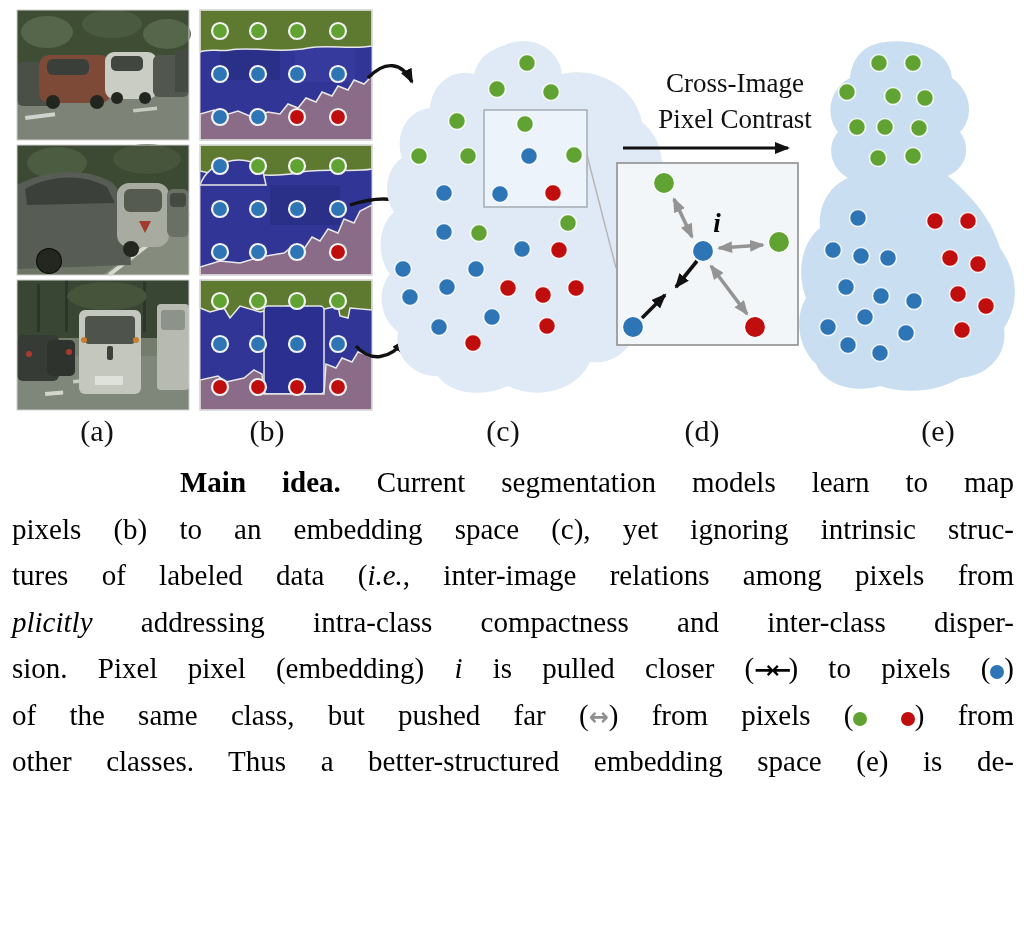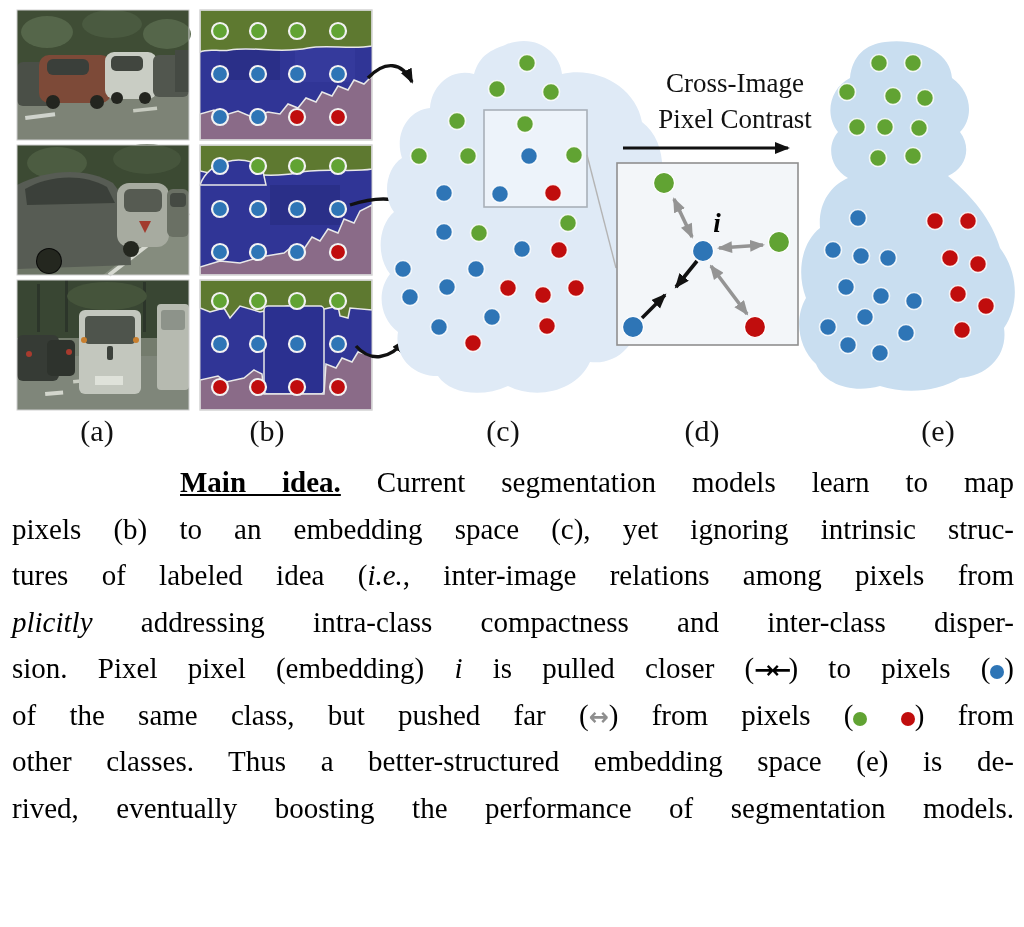--- a/index.html
+++ b/index.html
@@ -3,21 +3,21 @@
 <meta charset="utf-8">
 <style>
   html,body{margin:0;padding:0;background:#fff;}
   body{width:1024px;height:927px;overflow:hidden;position:relative;
        font-family:"Liberation Serif",serif;color:#000;}
   #figure{position:absolute;left:0;top:0;}
   .caption{position:absolute;left:12px;top:459px;width:1002px;
            font-size:29px;line-height:46.5px;color:#000;}
   .cap-line{text-align:justify;text-align-last:justify;height:46.5px;white-space:normal;}
   .cap-line.indent{text-indent:168px;}
-  .cap-bold{font-weight:bold;text-decoration:underline;}
+  .cap-bold{font-weight:bold;}
   .cap-ital{font-style:italic;}
   .cap-dot{display:inline-block;width:14px;height:14px;border-radius:50%;
            vertical-align:-1px;}
   .sym-pull{font-weight:bold;letter-spacing:-3px;font-family:"DejaVu Sans",sans-serif;font-size:24px;}
   .sym-push{color:#8e8e8e;font-weight:bold;font-family:"DejaVu Sans",sans-serif;font-size:24px;}
   text{font-family:"Liberation Serif",serif;}
   .panel-label{font-size:30px;fill:#111;}
   .title-text{font-size:27px;fill:#111;}
 </style>
 </head>
@@ -294,19 +294,18 @@
     <text x="267" y="441" text-anchor="middle" class="panel-label">(b)</text>
     <text x="503" y="441" text-anchor="middle" class="panel-label">(c)</text>
     <text x="702" y="441" text-anchor="middle" class="panel-label">(d)</text>
     <text x="938" y="441" text-anchor="middle" class="panel-label">(e)</text>
   </g>
 </svg>
 
 <div class="caption" id="caption">
     <div class="cap-line indent"><span class="cap-bold">Main idea.</span><span> Current segmentation models learn to map</span></div>
     <div class="cap-line"><span>pixels (b) to an embedding space (c), yet ignoring intrinsic struc-</span></div>
-    <div class="cap-line"><span>tures of labeled idea (</span><span class="cap-ital">i.e.</span><span>, inter-image relations among pixels from</span></div>
+    <div class="cap-line"><span>tures of labeled data (</span><span class="cap-ital">i.e.</span><span>, inter-image relations among pixels from</span></div>
     <div class="cap-line"><span class="cap-ital">plicitly</span><span> addressing intra-class compactness and inter-class disper-</span></div>
     <div class="cap-line"><span>sion. Pixel pixel (embedding) </span><span class="cap-ital">i</span><span> is pulled closer (</span><span class="sym-pull">→←</span><span>) to pixels (</span><span class="cap-dot" style="background: rgb(46, 117, 182);"></span><span>)</span></div>
     <div class="cap-line"><span>of the same class, but pushed far (</span><span class="sym-push">↔</span><span>) from pixels (</span><span class="cap-dot" style="background: rgb(97, 163, 51);"></span><span> </span><span class="cap-dot" style="background: rgb(192, 13, 13);"></span><span>) from</span></div>
     <div class="cap-line"><span>other classes. Thus a better-structured embedding space (e) is de-</span></div>
-    <div class="cap-line"><span>rived, eventually boosting the performance of segmentation models.</span></div>
   </div>
 
 </body></html>

